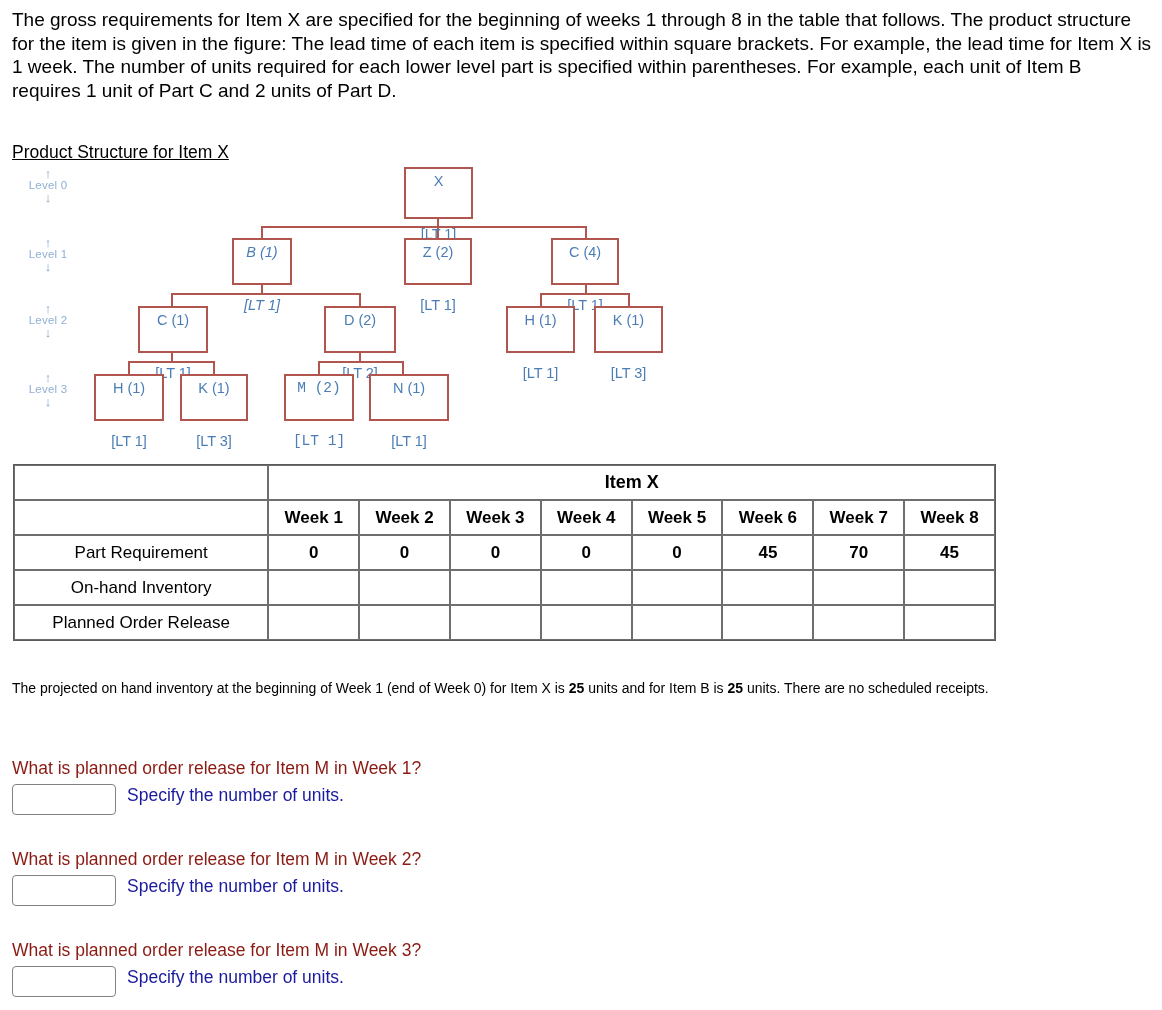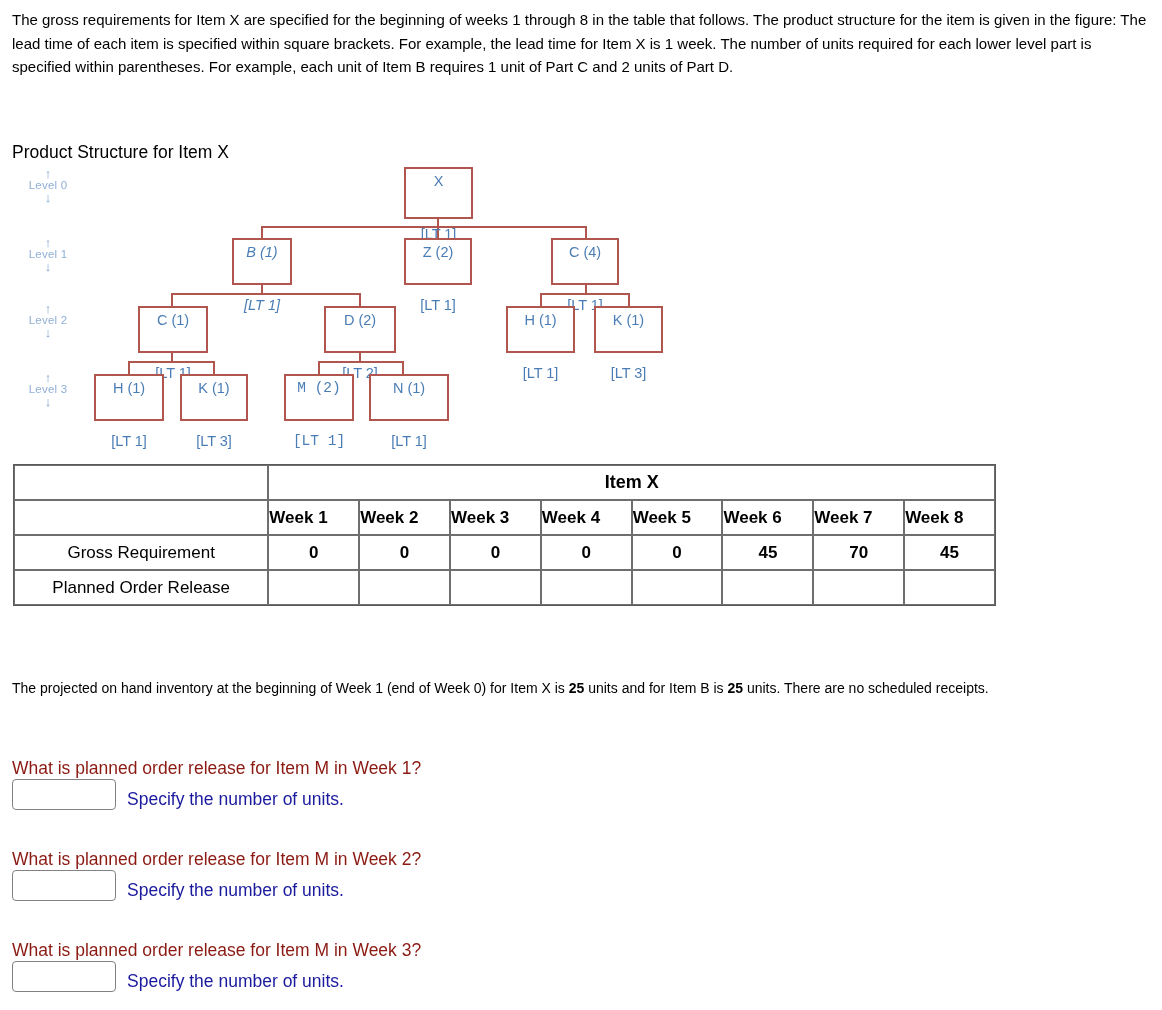--- a/index.html
+++ b/index.html
@@ -15,33 +15,34 @@
     color: #000000;
     overflow: hidden;
   }
 
   
   #intro {
     position: absolute;
     left: 12px;
     top: 8px;
     width: 1140px;
-    font-size: 15px;
+    font-size: 19px;
     line-height: 23.5px;
     color: #000;
     text-align: left;
   }
 
   
   #ps-heading {
     position: absolute;
     left: 12px;
     top: 141px;
     font-size: 17.5px;
     line-height: 22px;
+    text-decoration: underline;
     white-space: nowrap;
   }
 
   
   #diagram {
     position: absolute;
     left: 0px;
     top: 160px;
     width: 700px;
     height: 275px;
@@ -108,21 +109,21 @@
     font-weight: normal;
     color: #000;
   }
   #mrp .blankcell { width: 250px; }
   #mrp .titlecell {
     text-align: center;
     font-weight: bold;
     font-size: 18px;
   }
   #mrp .wkhead {
-    text-align: left;
+    text-align: center;
     font-weight: bold;
     width: 88px;
   }
   #mrp .val {
     text-align: center;
     font-weight: bold;
     width: 88px;
   }
   #mrp .empty { width: 88px; }
 
@@ -139,22 +140,23 @@
 
   
   .qblock { position: absolute; left: 12px; width: 700px; }
   .qtext {
     color: #8B1A13;
     font-size: 17.5px;
     line-height: 22px;
     white-space: nowrap;
   }
   .arow {
+    margin-top: 5px;
     display: flex;
-    align-items: flex-end;
+    align-items: flex-start;
   }
   .ansbox {
     width: 104px;
     height: 31px;
     border: 1px solid #828282;
     border-radius: 4px;
     background: #fff;
     box-sizing: border-box;
     outline: none;
     font-family: "Liberation Sans", sans-serif;
@@ -290,29 +292,40 @@
     <td class="wkhead">Week 1</td>
     <td class="wkhead">Week 2</td>
     <td class="wkhead">Week 3</td>
     <td class="wkhead">Week 4</td>
     <td class="wkhead">Week 5</td>
     <td class="wkhead">Week 6</td>
     <td class="wkhead">Week 7</td>
     <td class="wkhead">Week 8</td>
   </tr>
   <tr>
-    <td class="lblcell">Gross Requirement</td>
+    <td class="lblcell">Part Requirement</td>
     <td class="val">0</td>
     <td class="val">0</td>
     <td class="val">0</td>
     <td class="val">0</td>
     <td class="val">0</td>
     <td class="val">45</td>
     <td class="val">70</td>
     <td class="val">45</td>
+  </tr>
+  <tr>
+    <td class="lblcell">On-hand Inventory</td>
+    <td class="empty"></td>
+    <td class="empty"></td>
+    <td class="empty"></td>
+    <td class="empty"></td>
+    <td class="empty"></td>
+    <td class="empty"></td>
+    <td class="empty"></td>
+    <td class="empty"></td>
   </tr>
   <tr>
     <td class="lblcell">Planned Order Release</td>
     <td class="empty"></td>
     <td class="empty"></td>
     <td class="empty"></td>
     <td class="empty"></td>
     <td class="empty"></td>
     <td class="empty"></td>
     <td class="empty"></td>

